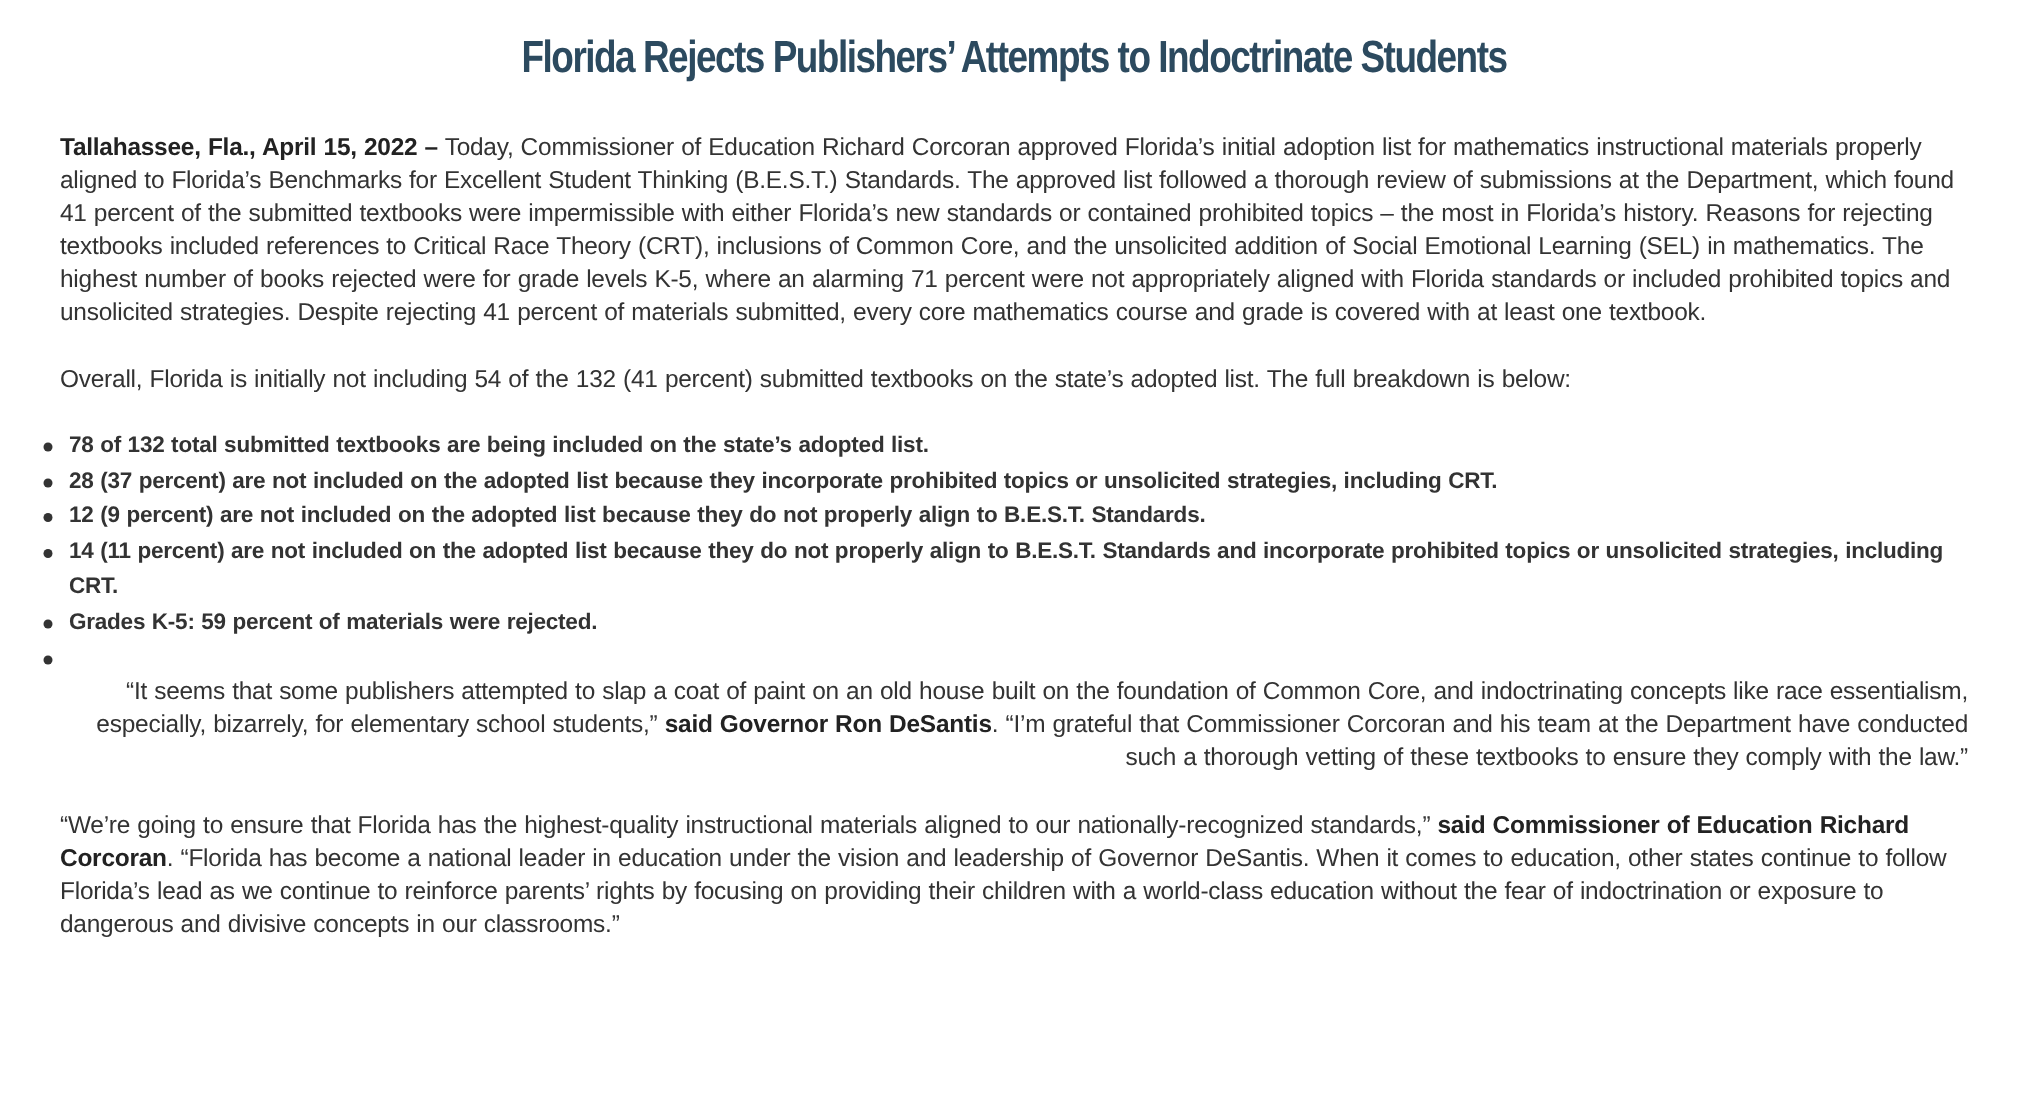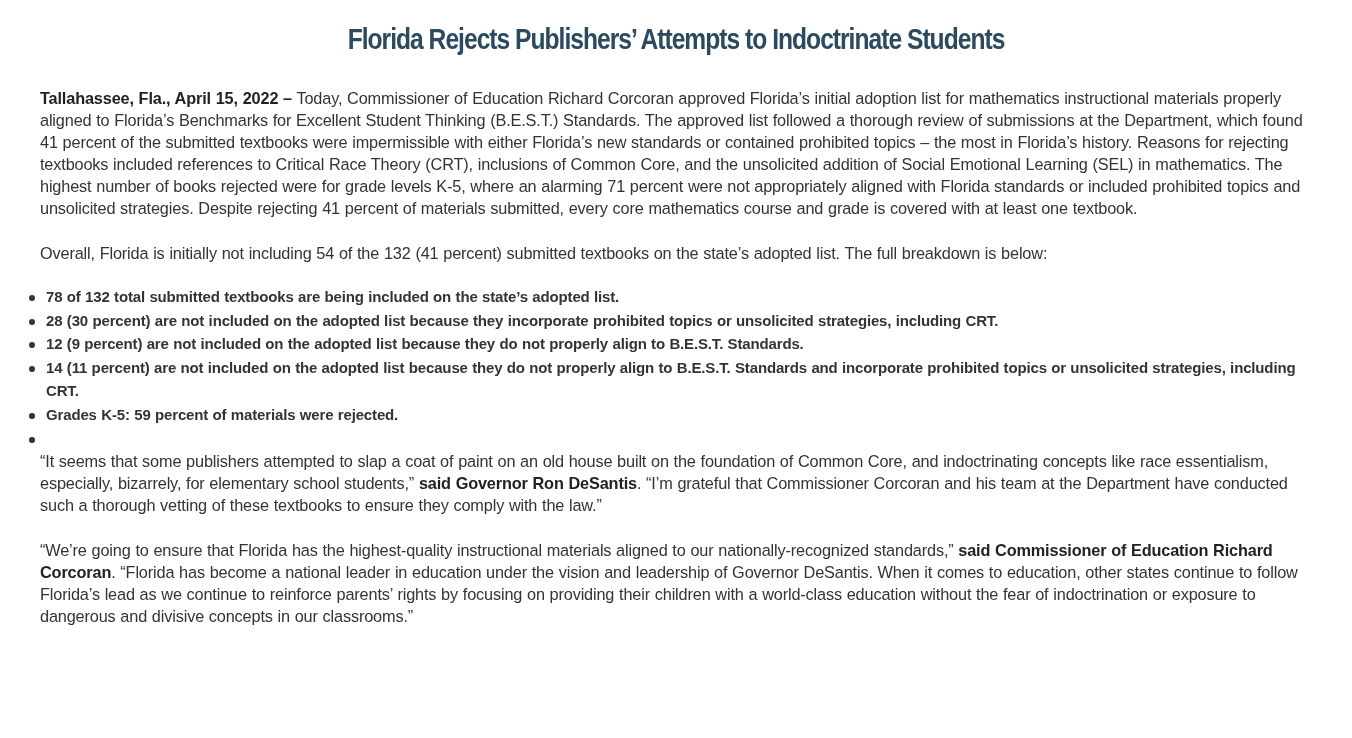--- a/index.html
+++ b/index.html
@@ -55,38 +55,38 @@
     }
     .bullet {
       position: absolute;
       left: -17px;
       top: 10px;
       width: 6px;
       height: 6px;
       border-radius: 50%;
       background: #333333;
     }
-    .p3 { margin-top: 23px; }
+    .p3 { margin-top: 23px; text-align: right; }
     .p4 { margin-top: 23px; }
     b { font-weight: bold; color: #222222; }
   </style>
 </head>
 <body>
 
 <div class="page">
 
   <h1 class="title">Florida Rejects Publishers’ Attempts to Indoctrinate Students</h1>
 
   <p class="p p1"><b>Tallahassee, Fla., April 15, 2022 –</b><span> Today, Commissioner of Education Richard Corcoran approved Florida’s initial adoption list for mathematics instructional materials properly aligned to Florida’s Benchmarks for Excellent Student Thinking (B.E.S.T.) Standards. The approved list followed a thorough review of submissions at the Department, which found 41 percent of the submitted textbooks were impermissible with either Florida’s new standards or contained prohibited topics – the most in Florida’s history. Reasons for rejecting textbooks included references to Critical Race Theory (CRT), inclusions of Common Core, and the unsolicited addition of Social Emotional Learning (SEL) in mathematics. The highest number of books rejected were for grade levels K-5, where an alarming 71 percent were not appropriately aligned with Florida standards or included prohibited topics and unsolicited strategies. Despite rejecting 41 percent of materials submitted, every core mathematics course and grade is covered with at least one textbook.</span></p>
 
   <p class="p p2">Overall, Florida is initially not including 54 of the 132 (41 percent) submitted textbooks on the state’s adopted list. The full breakdown is below:</p>
 
   <ul class="list">
     <li><span class="bullet"></span><span>78 of 132 total submitted textbooks are being included on the state’s adopted list.</span></li>
-    <li><span class="bullet"></span><span>28 (30 percent) are not included on the adopted list because they incorporate prohibited topics or unsolicited strategies, including CRT.</span></li>
+    <li><span class="bullet"></span><span>28 (37 percent) are not included on the adopted list because they incorporate prohibited topics or unsolicited strategies, including CRT.</span></li>
     <li><span class="bullet"></span><span>12 (9 percent) are not included on the adopted list because they do not properly align to B.E.S.T. Standards.</span></li>
     <li><span class="bullet"></span><span>14 (11 percent) are not included on the adopted list because they do not properly align to B.E.S.T. Standards and incorporate prohibited topics or unsolicited strategies, including CRT.</span></li>
     <li><span class="bullet"></span><span>Grades K-5: 59 percent of materials were rejected.</span></li>
     <li><span class="bullet"></span></li>
   </ul>
 
   <p class="p p3"><span>“It seems that some publishers attempted to slap a coat of paint on an old house built on the foundation of Common Core, and indoctrinating concepts like race essentialism, especially, bizarrely, for elementary school students,” </span><b>said Governor Ron DeSantis</b><span>. “I’m grateful that Commissioner Corcoran and his team at the Department have conducted such a thorough vetting of these textbooks to ensure they comply with the law.”</span></p>
 
   <p class="p p4"><span>“We’re going to ensure that Florida has the highest-quality instructional materials aligned to our nationally-recognized standards,” </span><b>said Commissioner of Education Richard Corcoran</b><span>. “Florida has become a national leader in education under the vision and leadership of Governor DeSantis. When it comes to education, other states continue to follow Florida’s lead as we continue to reinforce parents’ rights by focusing on providing their children with a world-class education without the fear of indoctrination or exposure to dangerous and divisive concepts in our classrooms.”</span></p>
 

